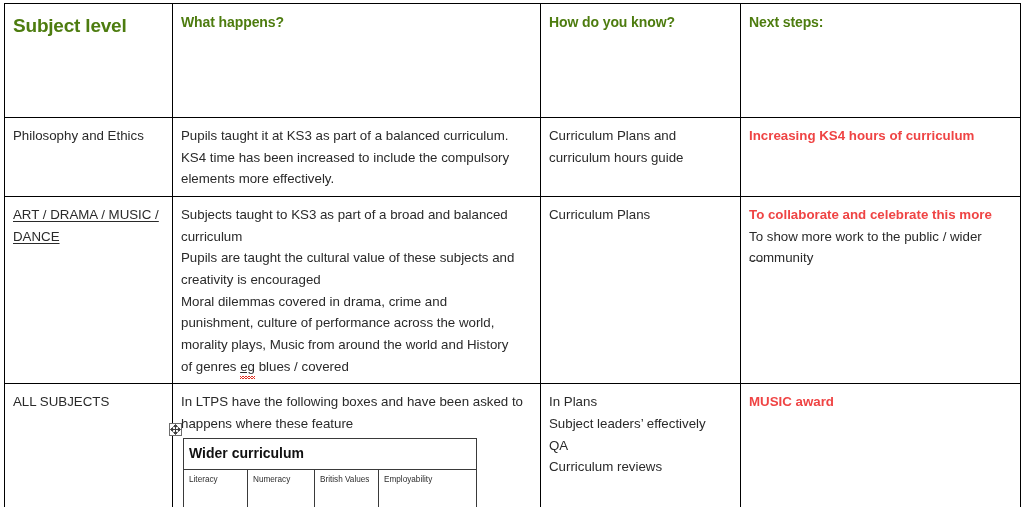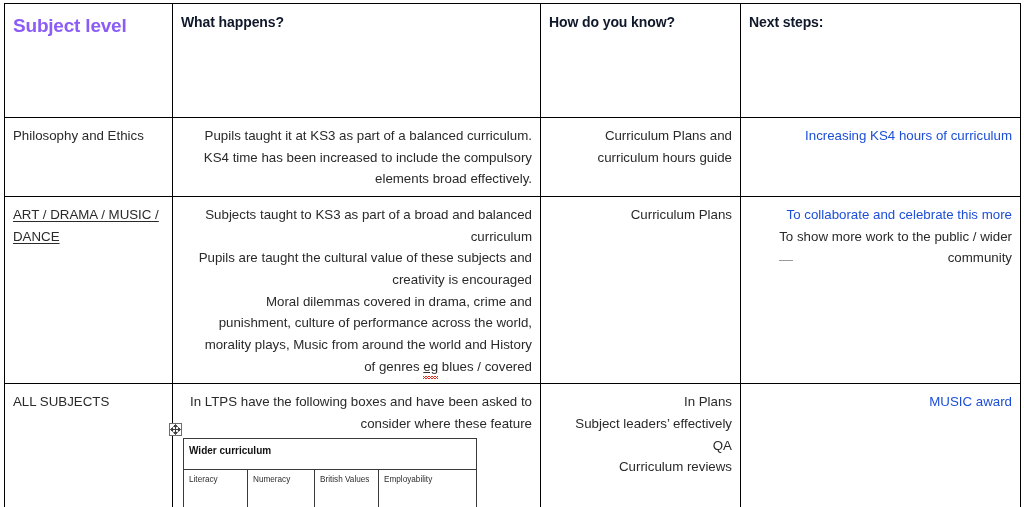--- a/index.html
+++ b/index.html
@@ -37,31 +37,31 @@
   col.c2 { width: 368px; }
   col.c3 { width: 200px; }
   col.c4 { width: 280px; }
 
   .hdr-row td {
     height: 100px;
   }
   .hdr-title {
     font-weight: bold;
     font-size: 19px;
-    color: #8b5cf6;
+    color: #4d7c0f;
     letter-spacing: -0.2px;
   }
   .hdr {
     font-weight: bold;
     font-size: 14px;
-    color: #0f172a;
+    color: #4d7c0f;
     letter-spacing: -0.1px;
   }
 
-  .bold { font-weight: normal; color:#1d4ed8; }
+  .bold { font-weight: bold; color:#ef4444; }
   .underline { text-decoration: underline; text-underline-offset: 2px; }
   .grammar {
     border-bottom: 1.6px solid #9a9a9a;
     padding-bottom: 16px;
   }
   .spell {
     position: relative;
     display: inline-block;
     text-decoration: underline;
   }
@@ -75,21 +75,21 @@
     background-image:
       linear-gradient(45deg, transparent 45%, #e03020 45%, #e03020 55%, transparent 55%),
       linear-gradient(-45deg, transparent 45%, #e03020 45%, #e03020 55%, transparent 55%);
     background-size: 3px 3px;
   }
 
   .row2 td { height: 48px; }
   .row3 td { height: 158px; margin-left: 20px; }
   .row4 td { height: 152px; }
 
-  .cell-lines p { margin: 0; text-align: right; }
+  .cell-lines p { margin: 0; }
 
   
   .nested-wrap {
     position: relative;
     margin-top: 3px;
     margin-left: 2px;
     width: 293px;
   }
   .nested-table {
     border-collapse: collapse;
@@ -104,21 +104,21 @@
     font-size: 8.2px;
     line-height: 1.55;
     color: #2e2e2e;
   }
   col.n1 { width: 64px; }
   col.n2 { width: 67px; }
   col.n3 { width: 64px; }
   col.n4 { width: 98px; }
   .nested-head td {
     font-weight: bold;
-    font-size: 10px;
+    font-size: 14px;
     height: 22px;
     color: #111111;
     margin-left: 20px;
   }
   .nested-body td { height: 34px; }
 
   
   .move-handle {
     position: absolute;
     left: -14px;
@@ -158,21 +158,21 @@
       </td>
     </tr>
 
     <tr class="row2">
       <td>
         <span>Philosophy and Ethics</span>
       </td>
       <td class="cell-lines">
         <p>Pupils taught it at KS3 as part of a balanced curriculum.</p>
         <p>KS4 time has been increased to include the compulsory</p>
-        <p>elements broad effectively.</p>
+        <p>elements more effectively.</p>
       </td>
       <td class="cell-lines">
         <p>Curriculum Plans and</p>
         <p>curriculum hours guide</p>
       </td>
       <td class="cell-lines">
         <p class="bold">Increasing KS4 hours of curriculum</p>
       </td>
     </tr>
 
@@ -199,21 +199,21 @@
         <p>community</p>
       </td>
     </tr>
 
     <tr class="row4">
       <td>
         <span>ALL SUBJECTS</span>
       </td>
       <td class="cell-lines">
         <p>In LTPS have the following boxes and have been asked to</p>
-        <p>consider where these feature</p>
+        <p>happens where these feature</p>
 
         <div class="nested-wrap">
           <div class="move-handle">
             <svg width="11" height="11" viewBox="0 0 11 11">
               <g stroke="#3d3d3d" stroke-width="1" fill="#3d3d3d">
                 <line x1="5.5" y1="1" x2="5.5" y2="10" stroke-width="1"></line>
                 <line x1="1" y1="5.5" x2="10" y2="5.5" stroke-width="1"></line>
                 <polygon points="5.5,0.5 3.6,2.6 7.4,2.6"></polygon>
                 <polygon points="5.5,10.5 3.6,8.4 7.4,8.4"></polygon>
                 <polygon points="0.5,5.5 2.6,3.6 2.6,7.4"></polygon>

